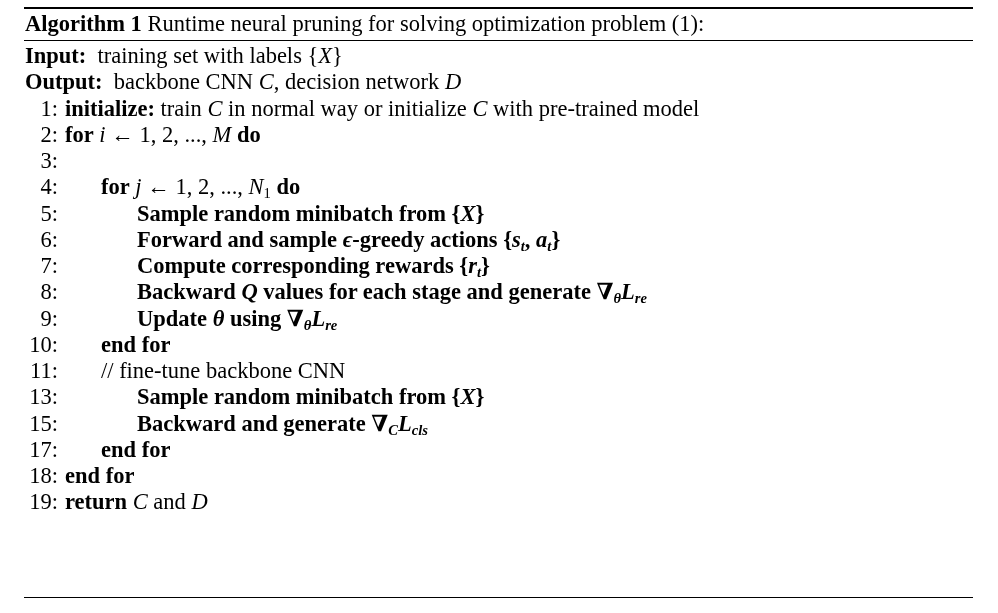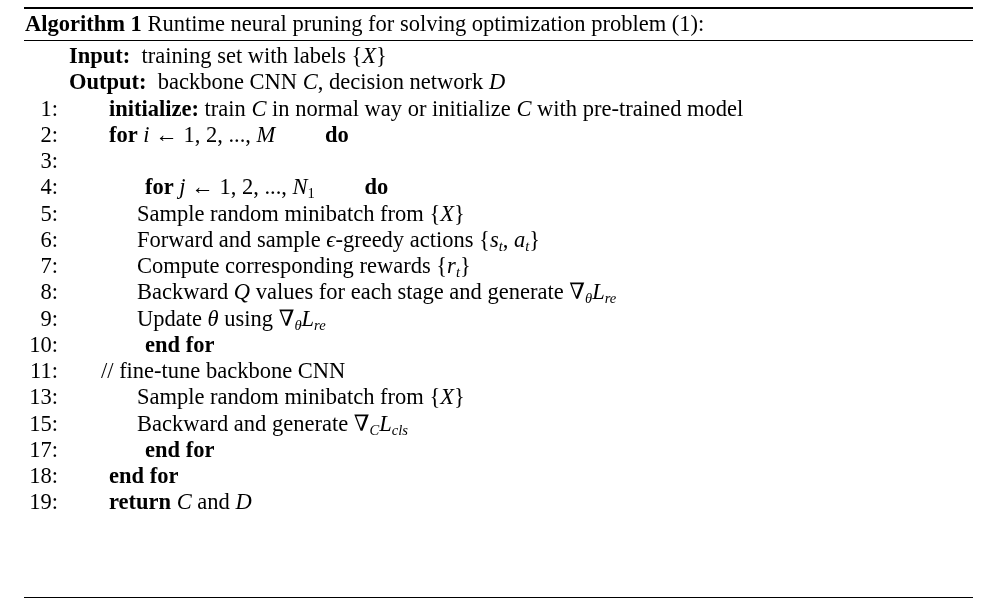--- a/index.html
+++ b/index.html
@@ -10,22 +10,22 @@
   .rule.mid { top:40px; height:1px; }
   .rule.bot { top:597px; height:1px; }
   .caption { position:absolute; left:25px; top:9px; font-size:22.5px; line-height:30px; white-space:nowrap; }
   .caption b { font-weight:bold; }
   .lines { position:absolute; left:0; top:43px; width:998px; }
   .line { position:relative; height:26.25px; line-height:26px; font-size:22.5px; white-space:nowrap; }
   .num { position:absolute; left:0; width:58px; text-align:right; }
   .body { position:absolute; left:65px; }
   .line.io .body { left:25px; }
   .ind1 { padding-left:36px; }
-  .ind2 { padding-left:72px; }
-  .kw { font-weight:bold;margin-left:44px; }
+  .ind2 { padding-left:72px;font-weight:bold; }
+  .kw { font-weight:bold; }
   .m { font-style:italic; }
   .mr { font-style:normal; }
   sub { font-size:65%; line-height:0; vertical-align:-0.3em; }
 </style>
 </head>
 <body>
 
 <div class="rule top"></div>
 <div class="caption">
   <b>Algorithm 1</b>

